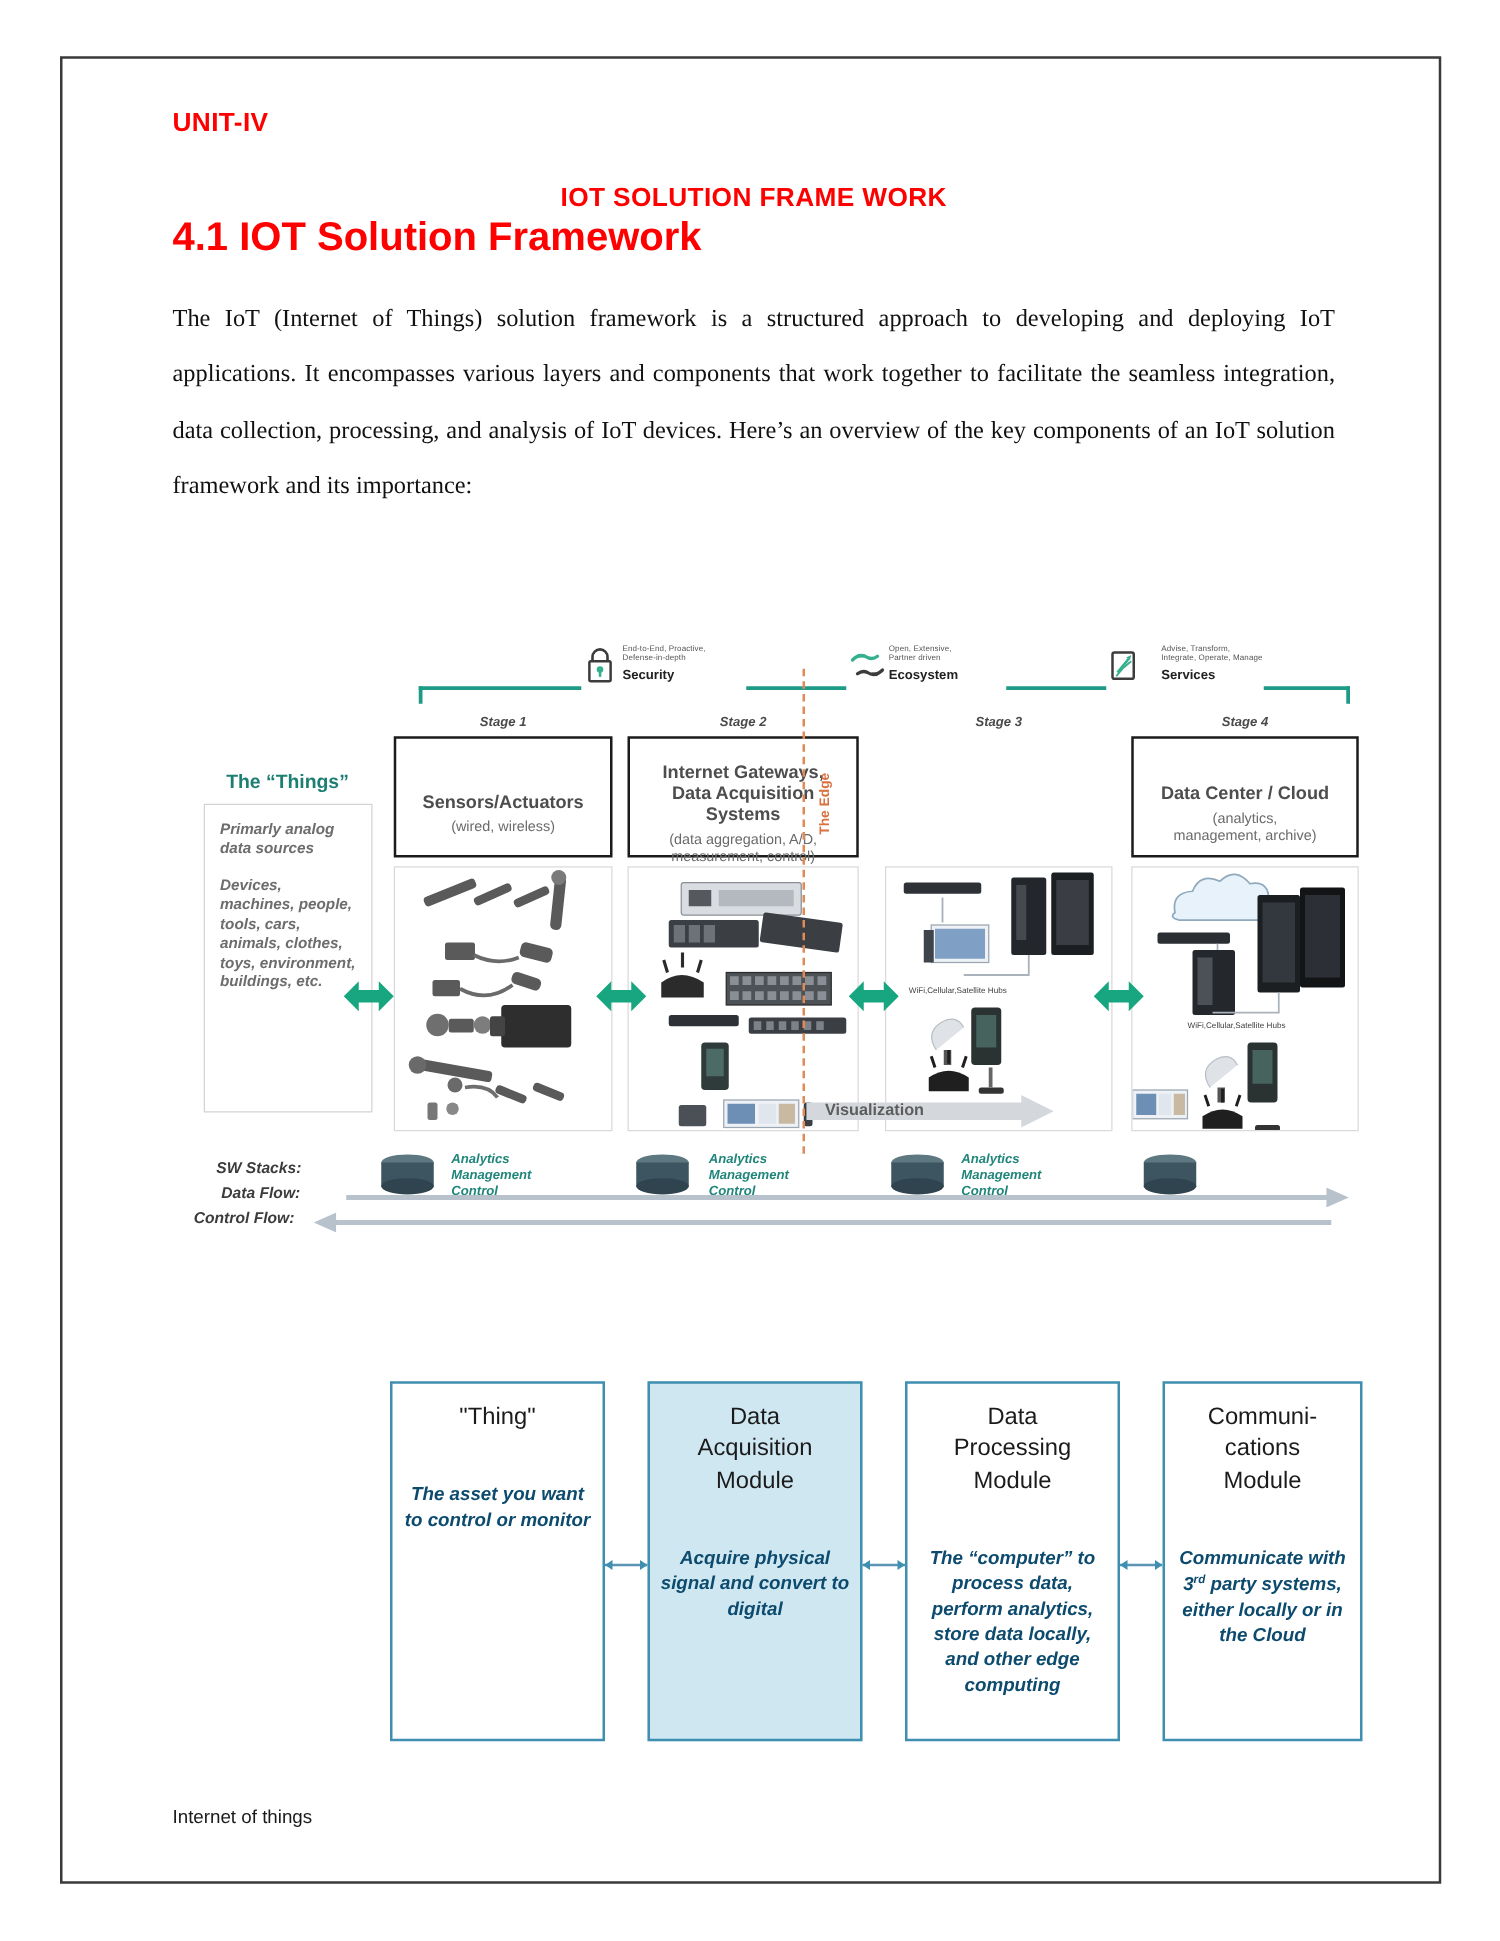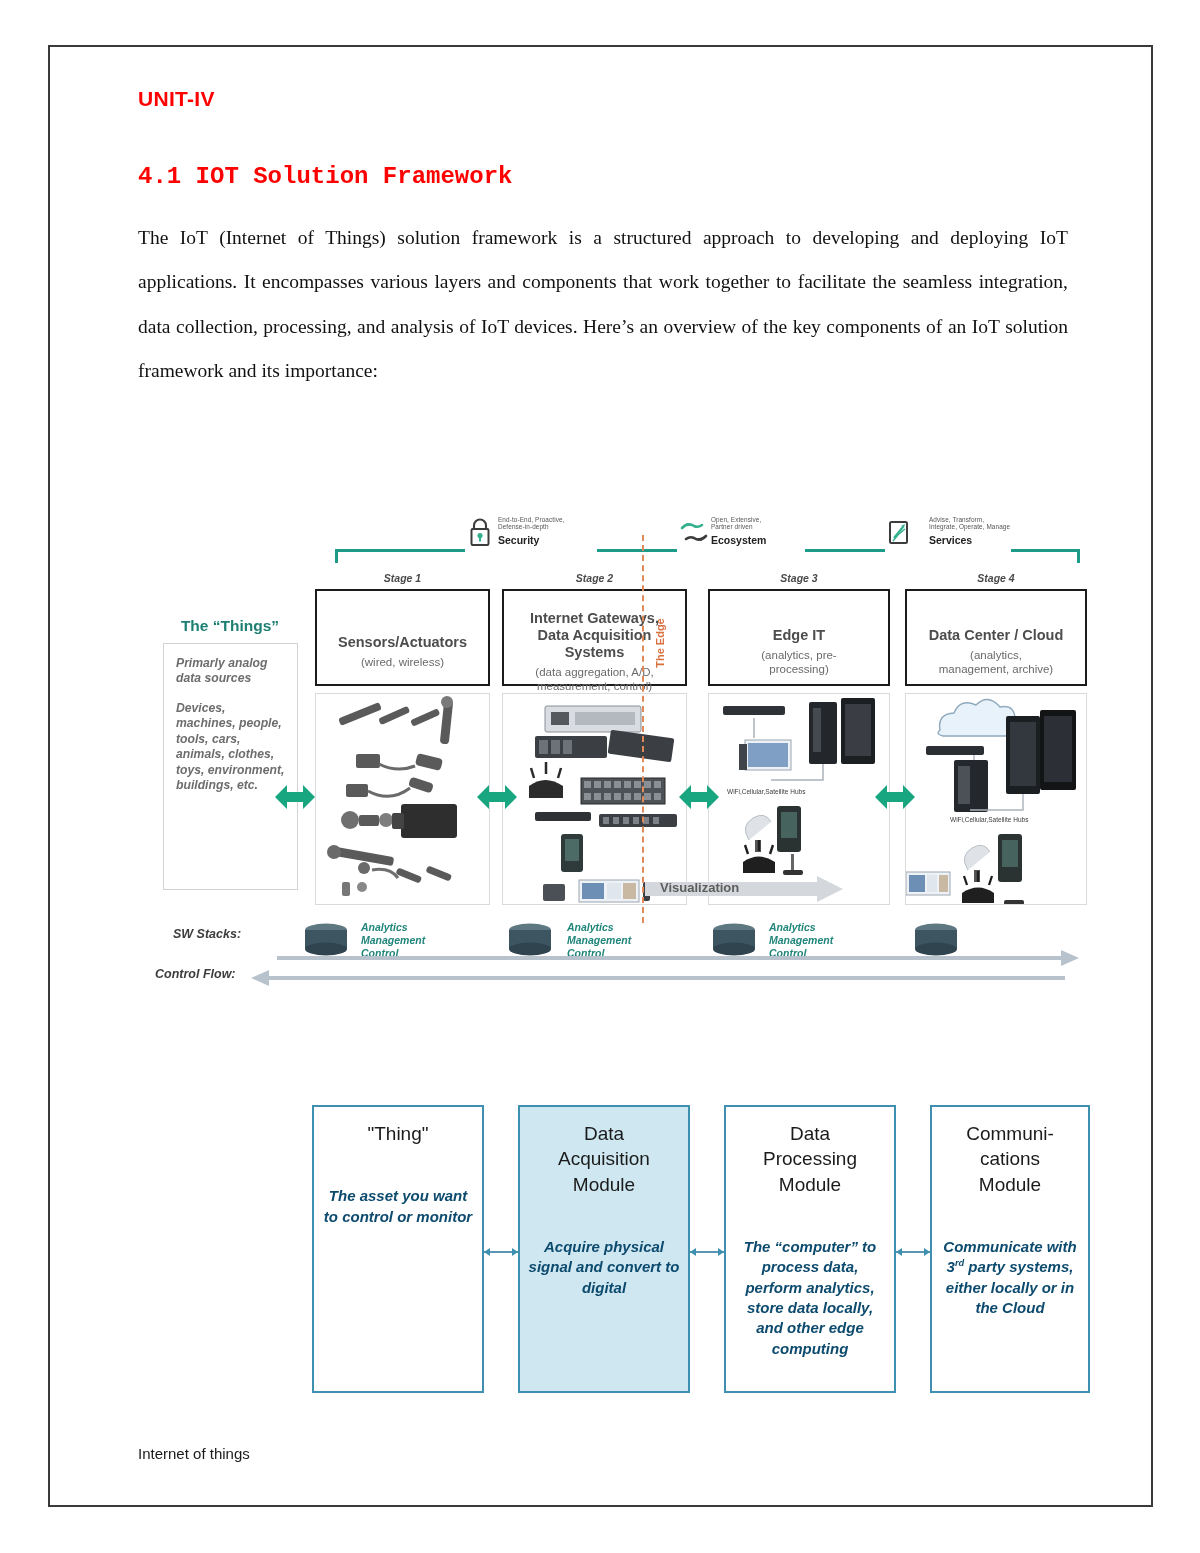--- a/index.html
+++ b/index.html
@@ -8,22 +8,22 @@
 
   .page{position:absolute;left:48px;top:45px;width:1105px;height:1462px;
         border:2px solid #3a3a3a;background:#fff;box-sizing:border-box;}
 
   .content{position:absolute;left:88px;top:40px;width:930px;}
 
   .h-unit{color:#FF0000;font-family:"Liberation Sans",sans-serif;font-weight:bold;
           font-size:21px;letter-spacing:.3px;}
   .h-title{color:#FF0000;font-family:"Liberation Sans",sans-serif;font-weight:bold;
            font-size:21px;text-align:center;margin-top:36px;letter-spacing:.3px;}
-  .h-sec{color:#FF0000;font-family:Liberation Mono, monospace;font-weight:bold;
-         font-size:24px;margin-top:52px;}
+  .h-sec{color:#FF0000;font-family:Liberation Sans, sans-serif;font-weight:bold;
+         font-size:32px;}
   .para{font-family:"Liberation Serif",serif;font-size:19.5px;color:#111;
         text-align:justify;line-height:2.28;margin-top:26px;}
 
   .footer{position:absolute;left:88px;top:1398px;font-family:"Liberation Sans",sans-serif;
           font-size:15px;color:#1a1a1a;}
 
   
   .diagram{position:absolute;left:105px;top:430px;width:930px;height:490px;}
   .d-banner{position:absolute;left:180px;top:40px;width:745px;height:46px;}
   .bracket{position:absolute;left:0;top:32px;width:745px;height:14px;
@@ -95,20 +95,21 @@
   .fconn::after{right:0;border-left:6px solid #3f8fb0;}
   sup{font-size:.62em;vertical-align:super;}
 </style>
 </head>
 <body>
 
 <div class="page">
 
   <div class="content">
     <div class="h-unit">UNIT-IV</div>
+    <div class="h-title">IOT SOLUTION FRAME WORK</div>
     <div class="h-sec">4.1 IOT Solution Framework</div>
     <div class="para">The IoT (Internet of Things) solution framework is a structured approach to developing and deploying IoT applications. It encompasses various layers and components that work together to facilitate the seamless integration, data collection, processing, and analysis of IoT devices. Here’s an overview of the key components of an IoT solution framework and its importance:</div>
   </div>
 
   <div class="diagram">
 
     <div class="d-banner">
       <div class="bracket"></div>
       <div class="brseg" style="left:0;width:130px;"></div>
       <div class="brseg" style="left:262px;width:80px;"></div>
@@ -175,24 +176,20 @@
     <div class="stagelbl" style="left:553px;top:95px;width:182px;">Stage 3</div>
     <div class="stagelbl" style="left:750px;top:95px;width:182px;">Stage 4</div>
 
     <div class="stagebox" style="left:160px;top:112px;width:175px;height:97px;">
       <div class="t">Sensors/Actuators</div>
       <div class="s">(wired, wireless)</div>
     </div>
     <div class="stagebox" style="left:347px;top:112px;width:185px;height:97px;">
       <div class="t">Internet Gateways,<br>Data Acquisition<br>Systems</div>
       <div class="s">(data aggregation, A/D,<br>measurement, control)</div>
-    </div>
-    <div class="stagebox" style="left:553px;top:112px;width:182px;height:97px;">
-      <div class="t">Edge IT</div>
-      <div class="s">(analytics, pre-<br>processing)</div>
     </div>
     <div class="stagebox" style="left:750px;top:112px;width:182px;height:97px;">
       <div class="t">Data Center / Cloud</div>
       <div class="s">(analytics,<br>management, archive)</div>
     </div>
 
     <div class="picbox" style="left:160px;top:216px;width:175px;height:212px;">
       <svg width="175" height="212" viewBox="0 0 175 212">
         <g fill="#5a5a5a">
           <rect x="22" y="16" width="44" height="8" rx="3" transform="rotate(-22 44 20)"></rect>
@@ -355,20 +352,21 @@
 
     <div class="viz">
       <svg width="198" height="26" viewBox="0 0 198 26">
         <path d="M0 6 L172 6 L172 0 L198 13 L172 26 L172 20 L0 20 Z" fill="#d4d8dc"></path>
       </svg>
     </div>
     <div class="viz-lbl">Visualization</div>
 
     <div class="swrow">
       <div class="swlbl" style="left:18px;top:2px;">SW Stacks:</div>
+      <div class="swlbl" style="left:22px;top:22px;">Data Flow:</div>
       <div class="swlbl" style="left:0px;top:42px;">Control Flow:</div>
 
       <div class="cyl" style="left:148px;top:-2px;">
         <svg width="46" height="34" viewBox="0 0 46 34">
             <ellipse cx="23" cy="7" rx="21" ry="6.5" fill="#5e7881"></ellipse>
             <rect x="2" y="7" width="42" height="19" fill="#3c5560"></rect>
             <ellipse cx="23" cy="26" rx="21" ry="6.5" fill="#2f444e"></ellipse>
           </svg>
       </div>
       <div class="cyl" style="left:352px;top:-2px;">

